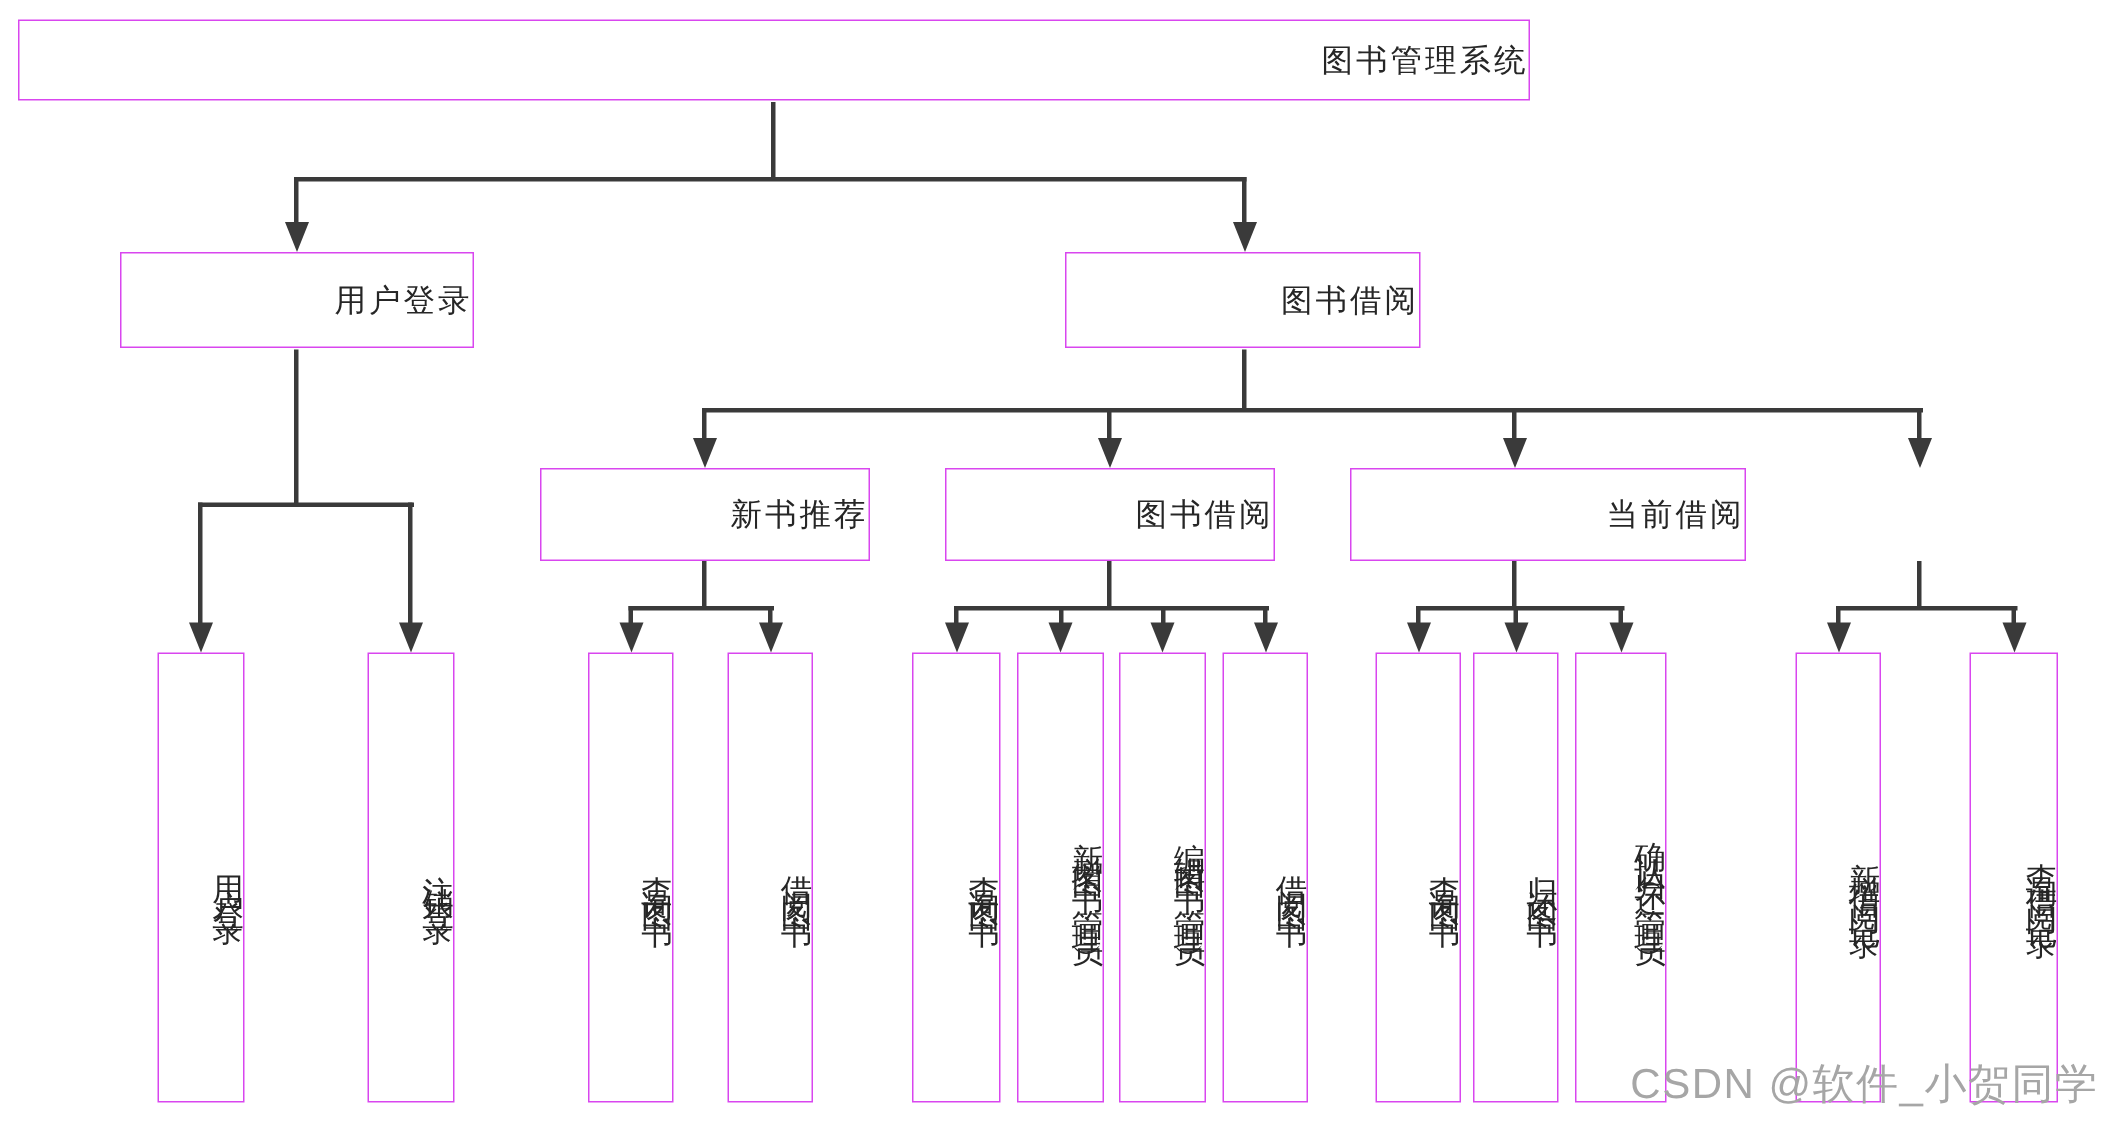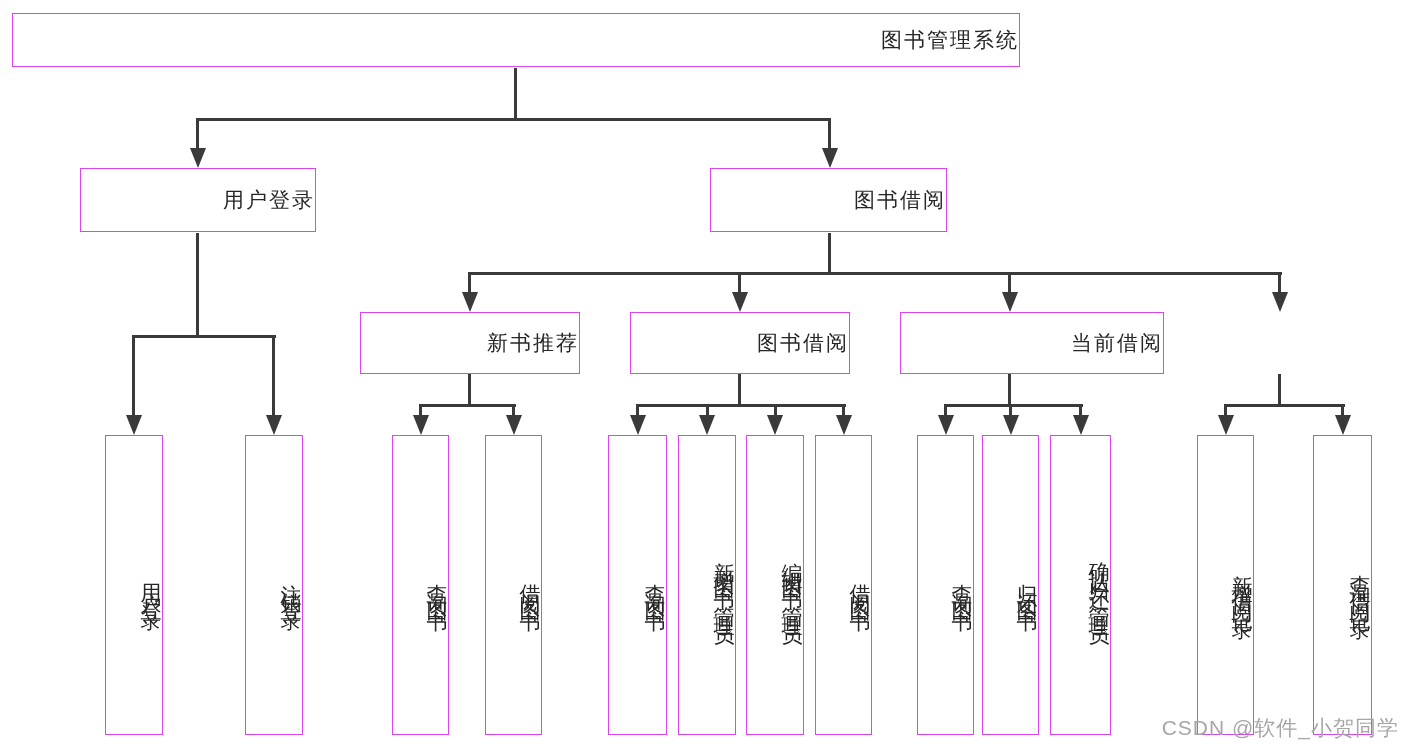--- a/index.html
+++ b/index.html
@@ -37,21 +37,21 @@
   .hl{position:absolute;height:3px;background:#3a3a3a;}
   .arrow{
     position:absolute;width:0;height:0;
     border-left:8px solid transparent;
     border-right:8px solid transparent;
     border-top:20px solid #3a3a3a;
   }
   .watermark{
     position:absolute;
     right:6px;bottom:5px;
-    font-size:21px;
+    font-size:28px;
     color:#a6a6a6;
     letter-spacing:1px;
     white-space:nowrap;
     z-index:5;
   }
 </style>
 </head>
 <body>
 
 <div id="canvas">

